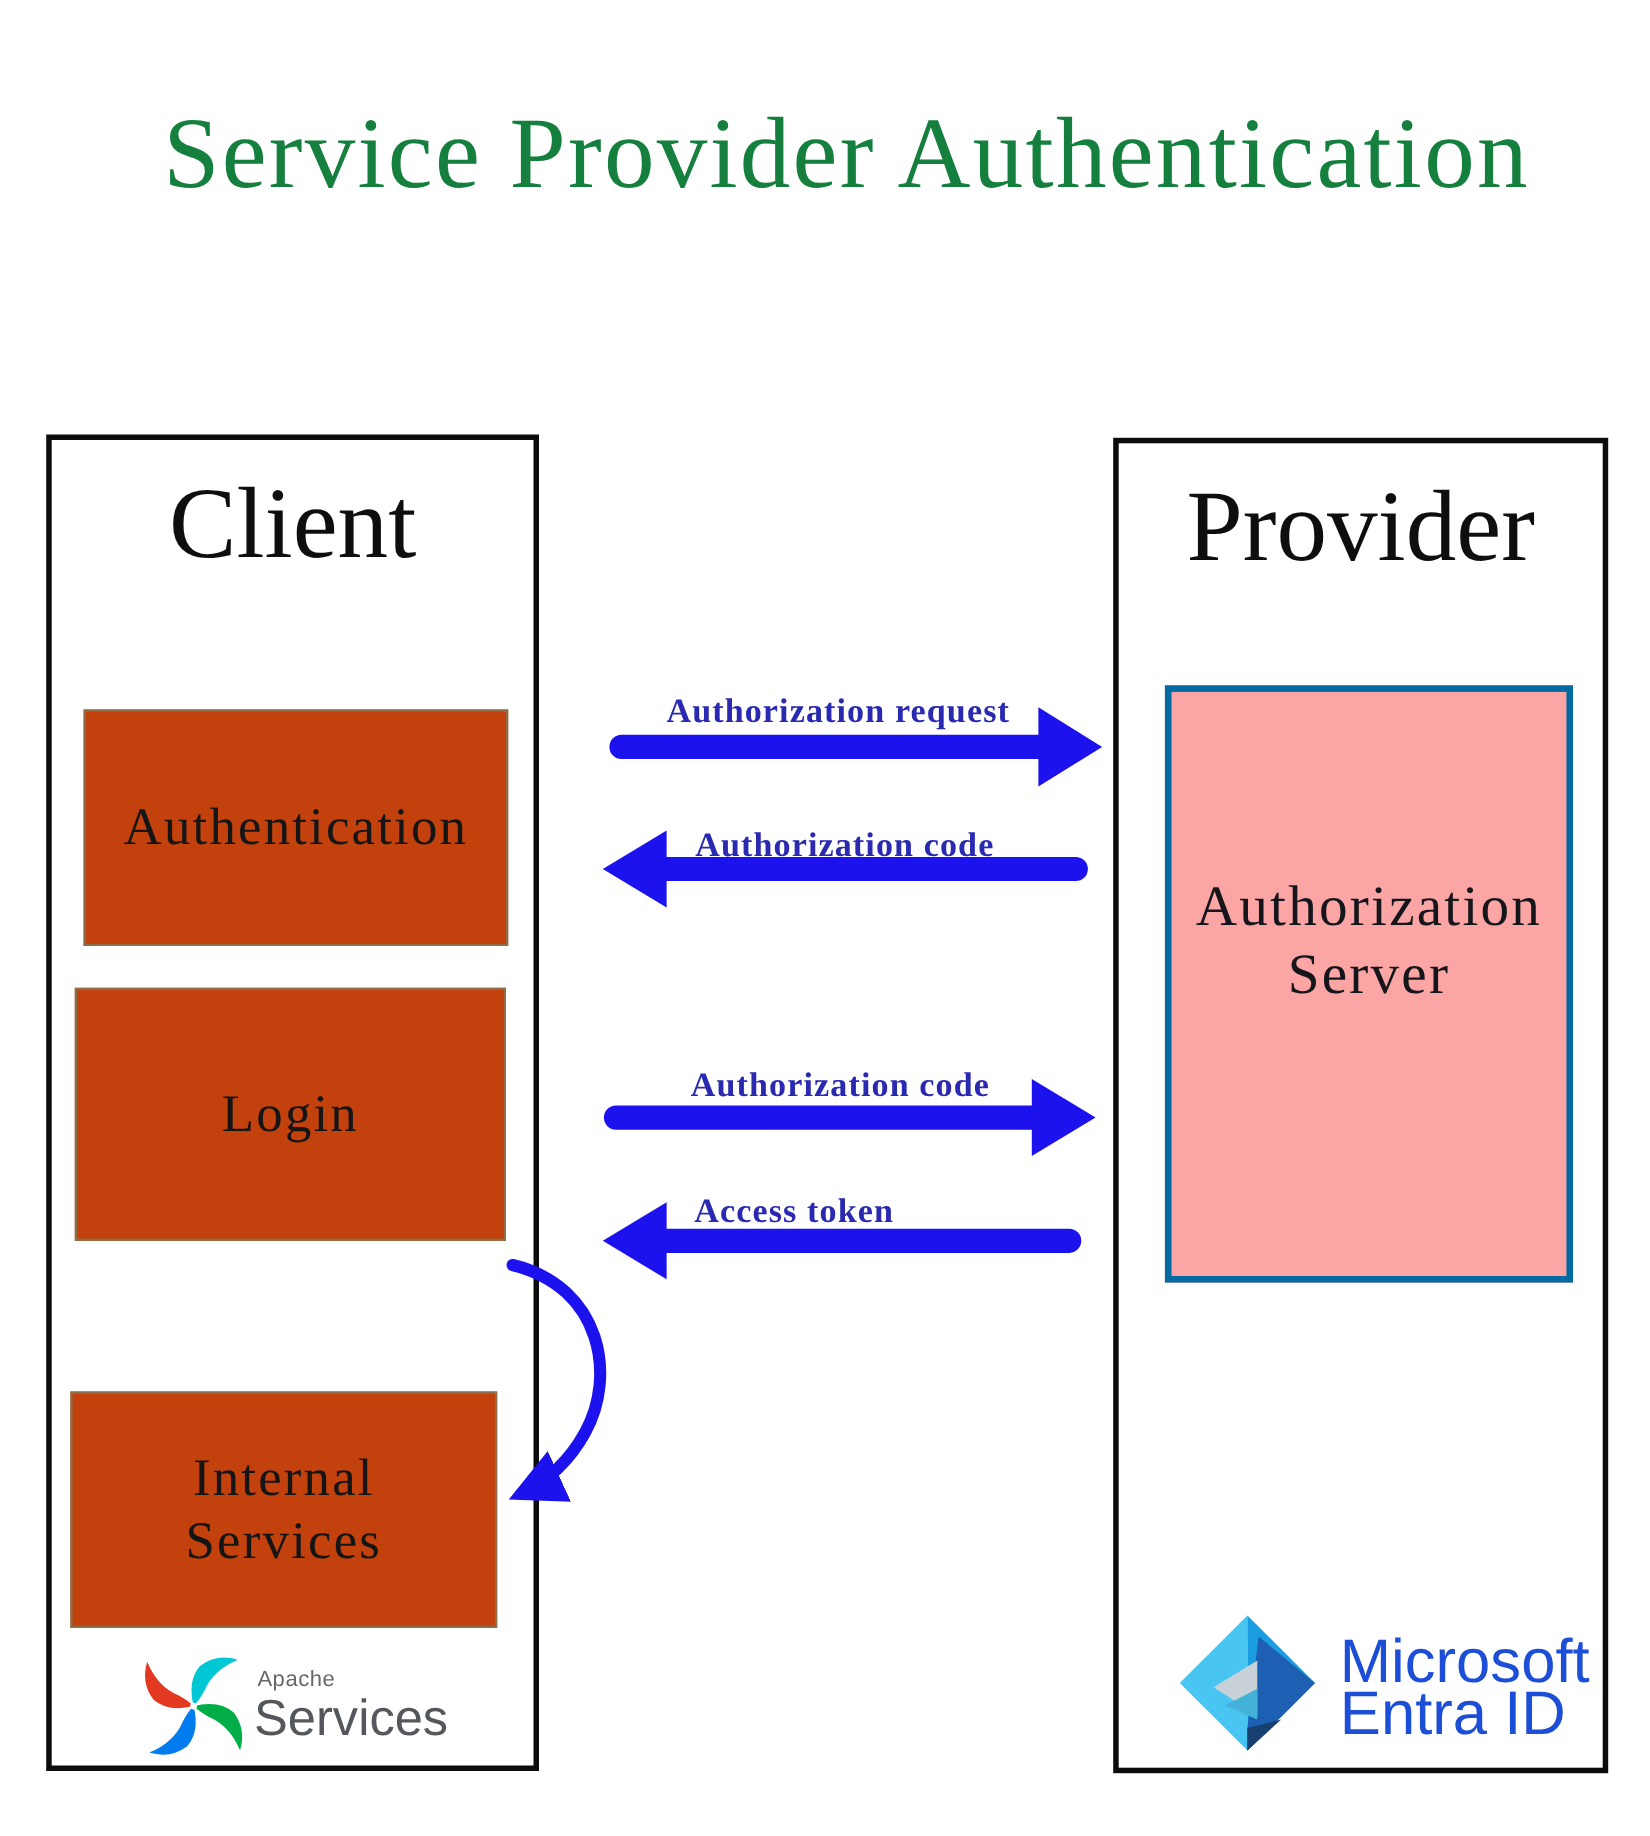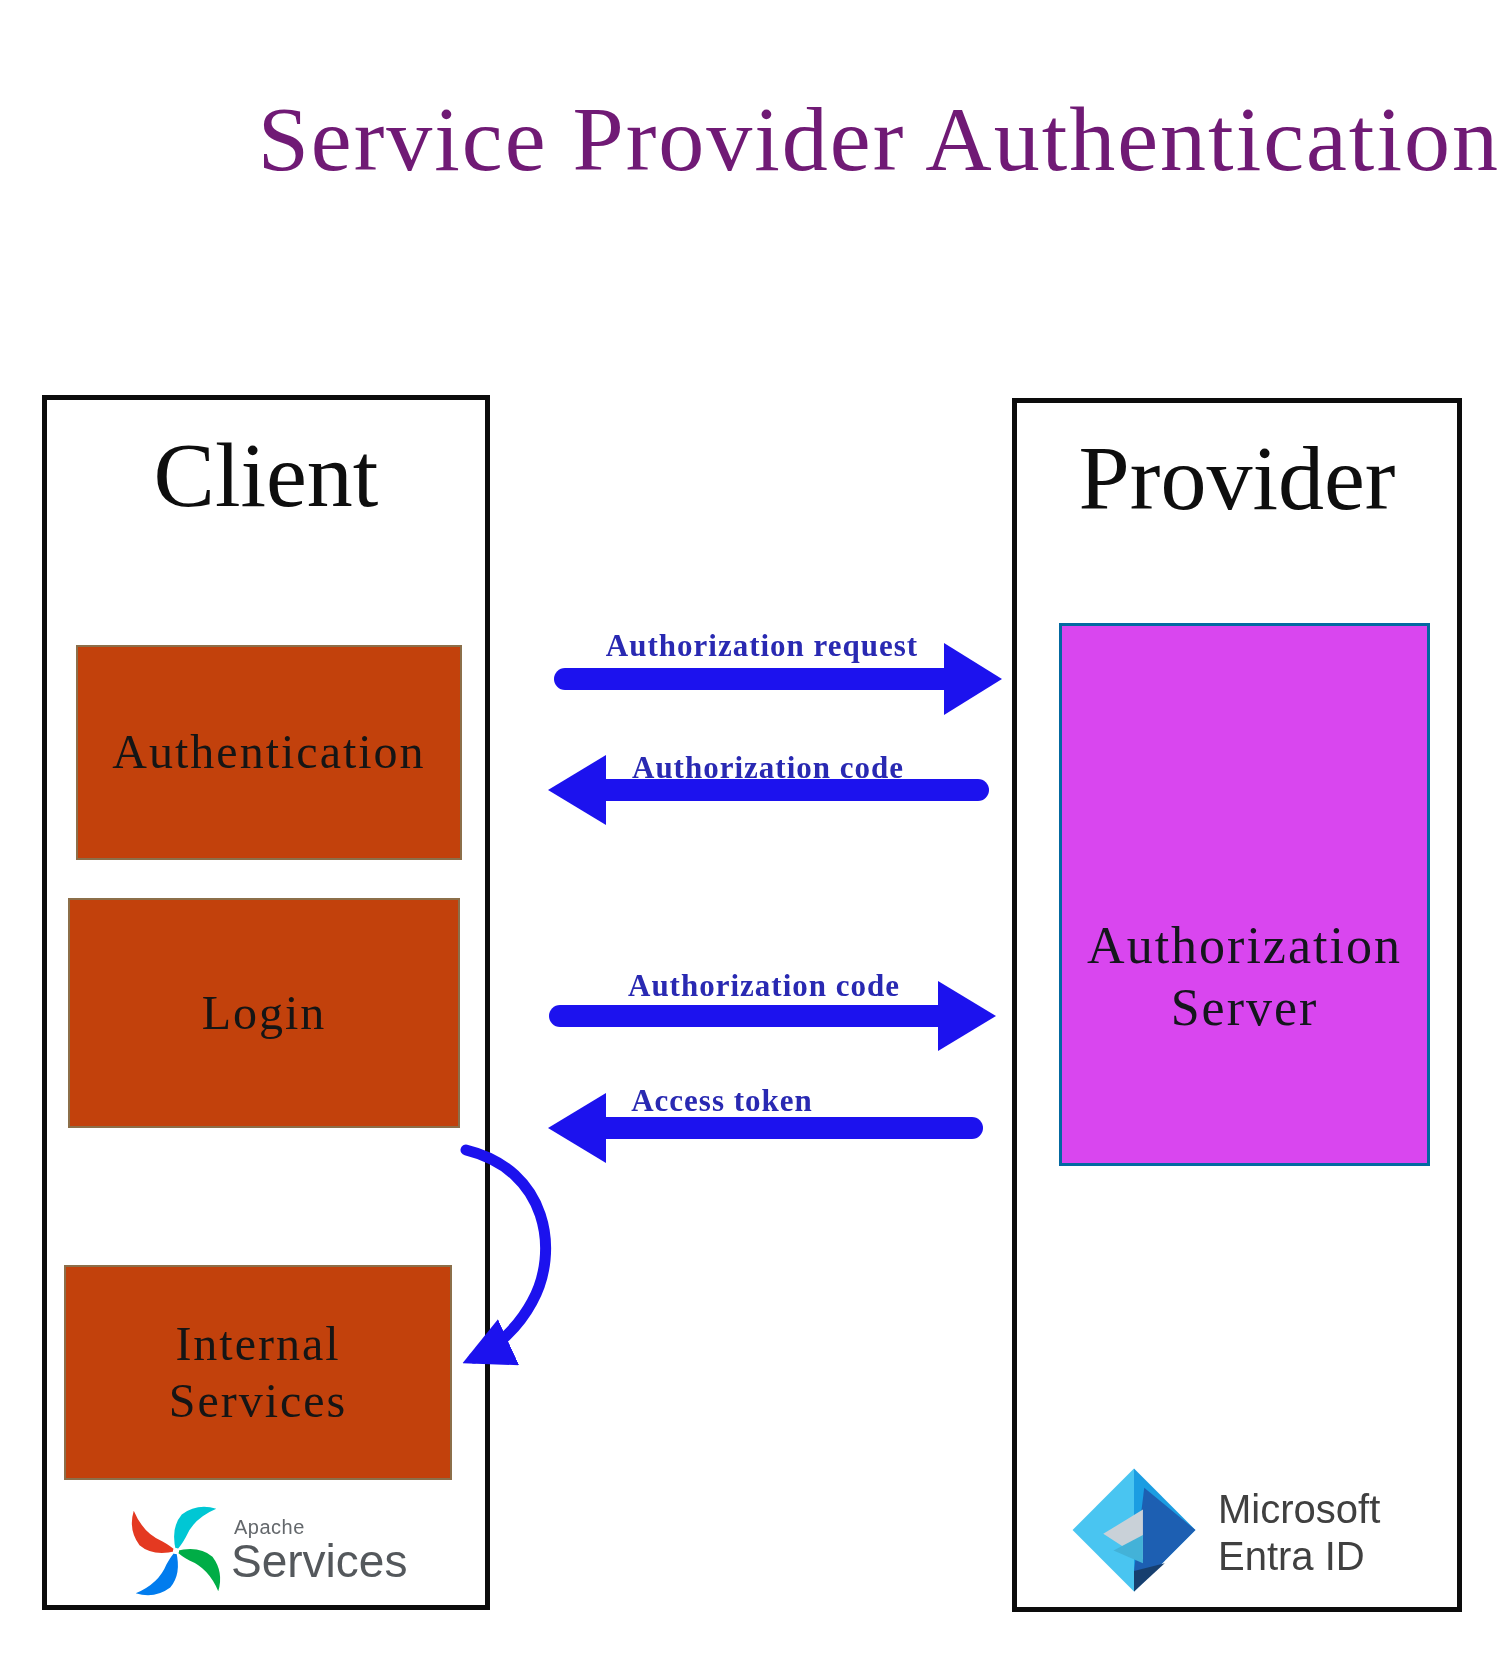--- a/index.html
+++ b/index.html
@@ -2,38 +2,38 @@
 <html><head>
 <meta charset="utf-8">
 <style>
   html,body{margin:0;padding:0;background:#ffffff;}
   #canvas{
     position:relative;width:1500px;height:1669px;background:#ffffff;overflow:hidden;
     font-family:"Liberation Serif","DejaVu Serif",serif;color:#111;
   }
   .abs{position:absolute;}
   .title{
-    left:0;right:0;top:86px;text-align:right;
-    font-size:92px;letter-spacing:2px;color:#701a75;white-space:nowrap;padding-left:39px;
+    left:0;right:0;top:86px;text-align:center;
+    font-size:92px;letter-spacing:2px;color:#15803d;white-space:nowrap;padding-left:39px;
   }
   .bigbox{
     position:absolute;border:5px solid #0c0c0c;background:#ffffff;box-sizing:border-box;
   }
   .bigbox-title{
     position:absolute;left:0;right:0;text-align:center;
     font-size:92px;color:#0e0e0e;white-space:nowrap;
   }
   .orange{
     position:absolute;background:#c2410c;border:2px solid #8C6F4A;box-sizing:border-box;
     display:flex;align-items:center;justify-content:center;text-align:center;
     font-size:48px;letter-spacing:2px;color:#151515;line-height:1.18;
   }
   .cyan{
-    position:absolute;background:#d946ef;border:3px solid #0369a1;box-sizing:border-box;
-    display:flex;align-items:center;justify-content:center;text-align:center;
+    position:absolute;background:#fca5a5;border:6px solid #0369a1;box-sizing:border-box;
+    display:flex;justify-content:center;text-align:center;
     font-size:52px;letter-spacing:2px;color:#14161c;line-height:1.2;
   }
   .cyan .inner{width:345px;padding-top:165px;}
   .arrow-label{
     position:absolute;transform:translate(-50%,-50%);
     font-size:31px;font-weight:600;letter-spacing:1px;color:#2929B2;white-space:nowrap;
   }
   .wrap260{width:270px;}
   svg.overlay{position:absolute;left:0;top:0;width:1500px;height:1669px;pointer-events:none;}
   .brand-apache{
@@ -42,21 +42,21 @@
     font-size:20px;color:#64686c;letter-spacing:.5px;
   }
   .brand-airflow{
     position:absolute;left:231px;top:1534px;
     font-family:"Liberation Sans","DejaVu Sans",sans-serif;
     font-size:46px;color:#54585c;letter-spacing:0px;
   }
   .entra-text{
     position:absolute;left:1218px;top:1486px;
     font-family:"Liberation Sans","DejaVu Sans",sans-serif;
-    font-size:40px;color:#404040;line-height:47px;white-space:nowrap;
+    font-size:56px;color:#1d4ed8;line-height:47px;white-space:nowrap;
   }
 </style>
 </head>
 <body>
 
 <div id="canvas">
 
   <div class="abs title">Service Provider Authentication</div>
 
   <div class="bigbox" style="left:42px;top:395px;width:448px;height:1215px;">

